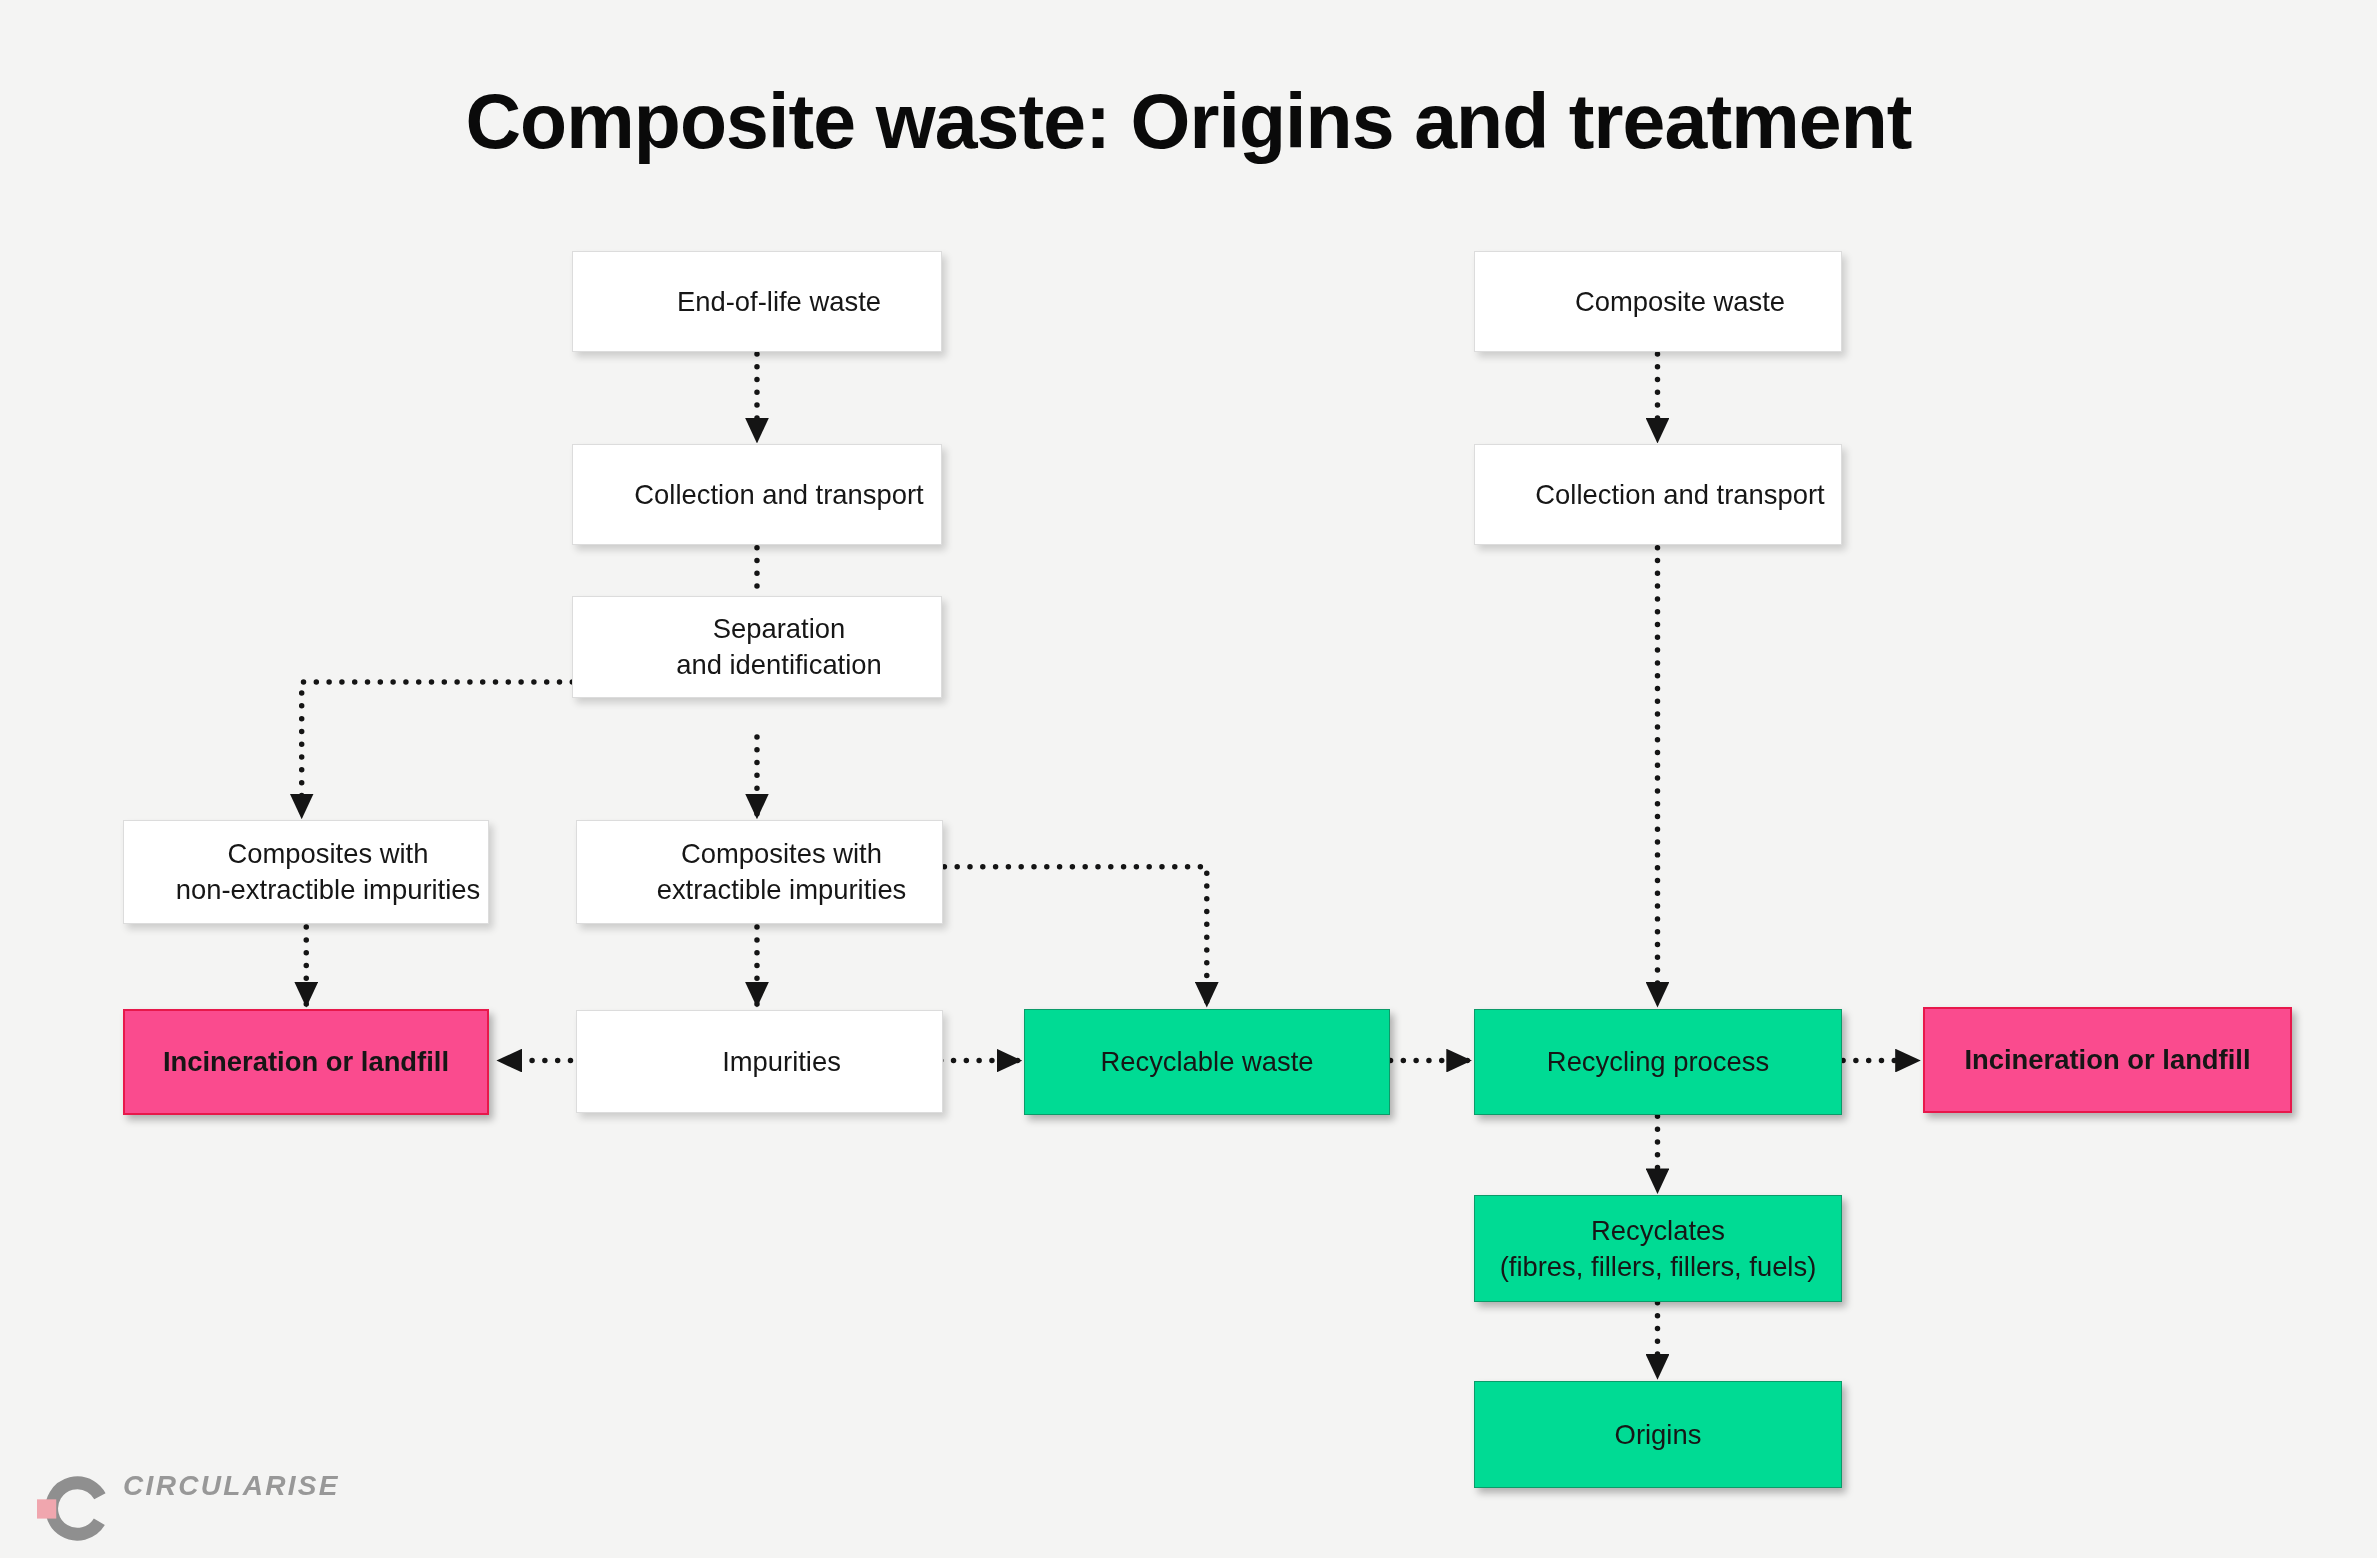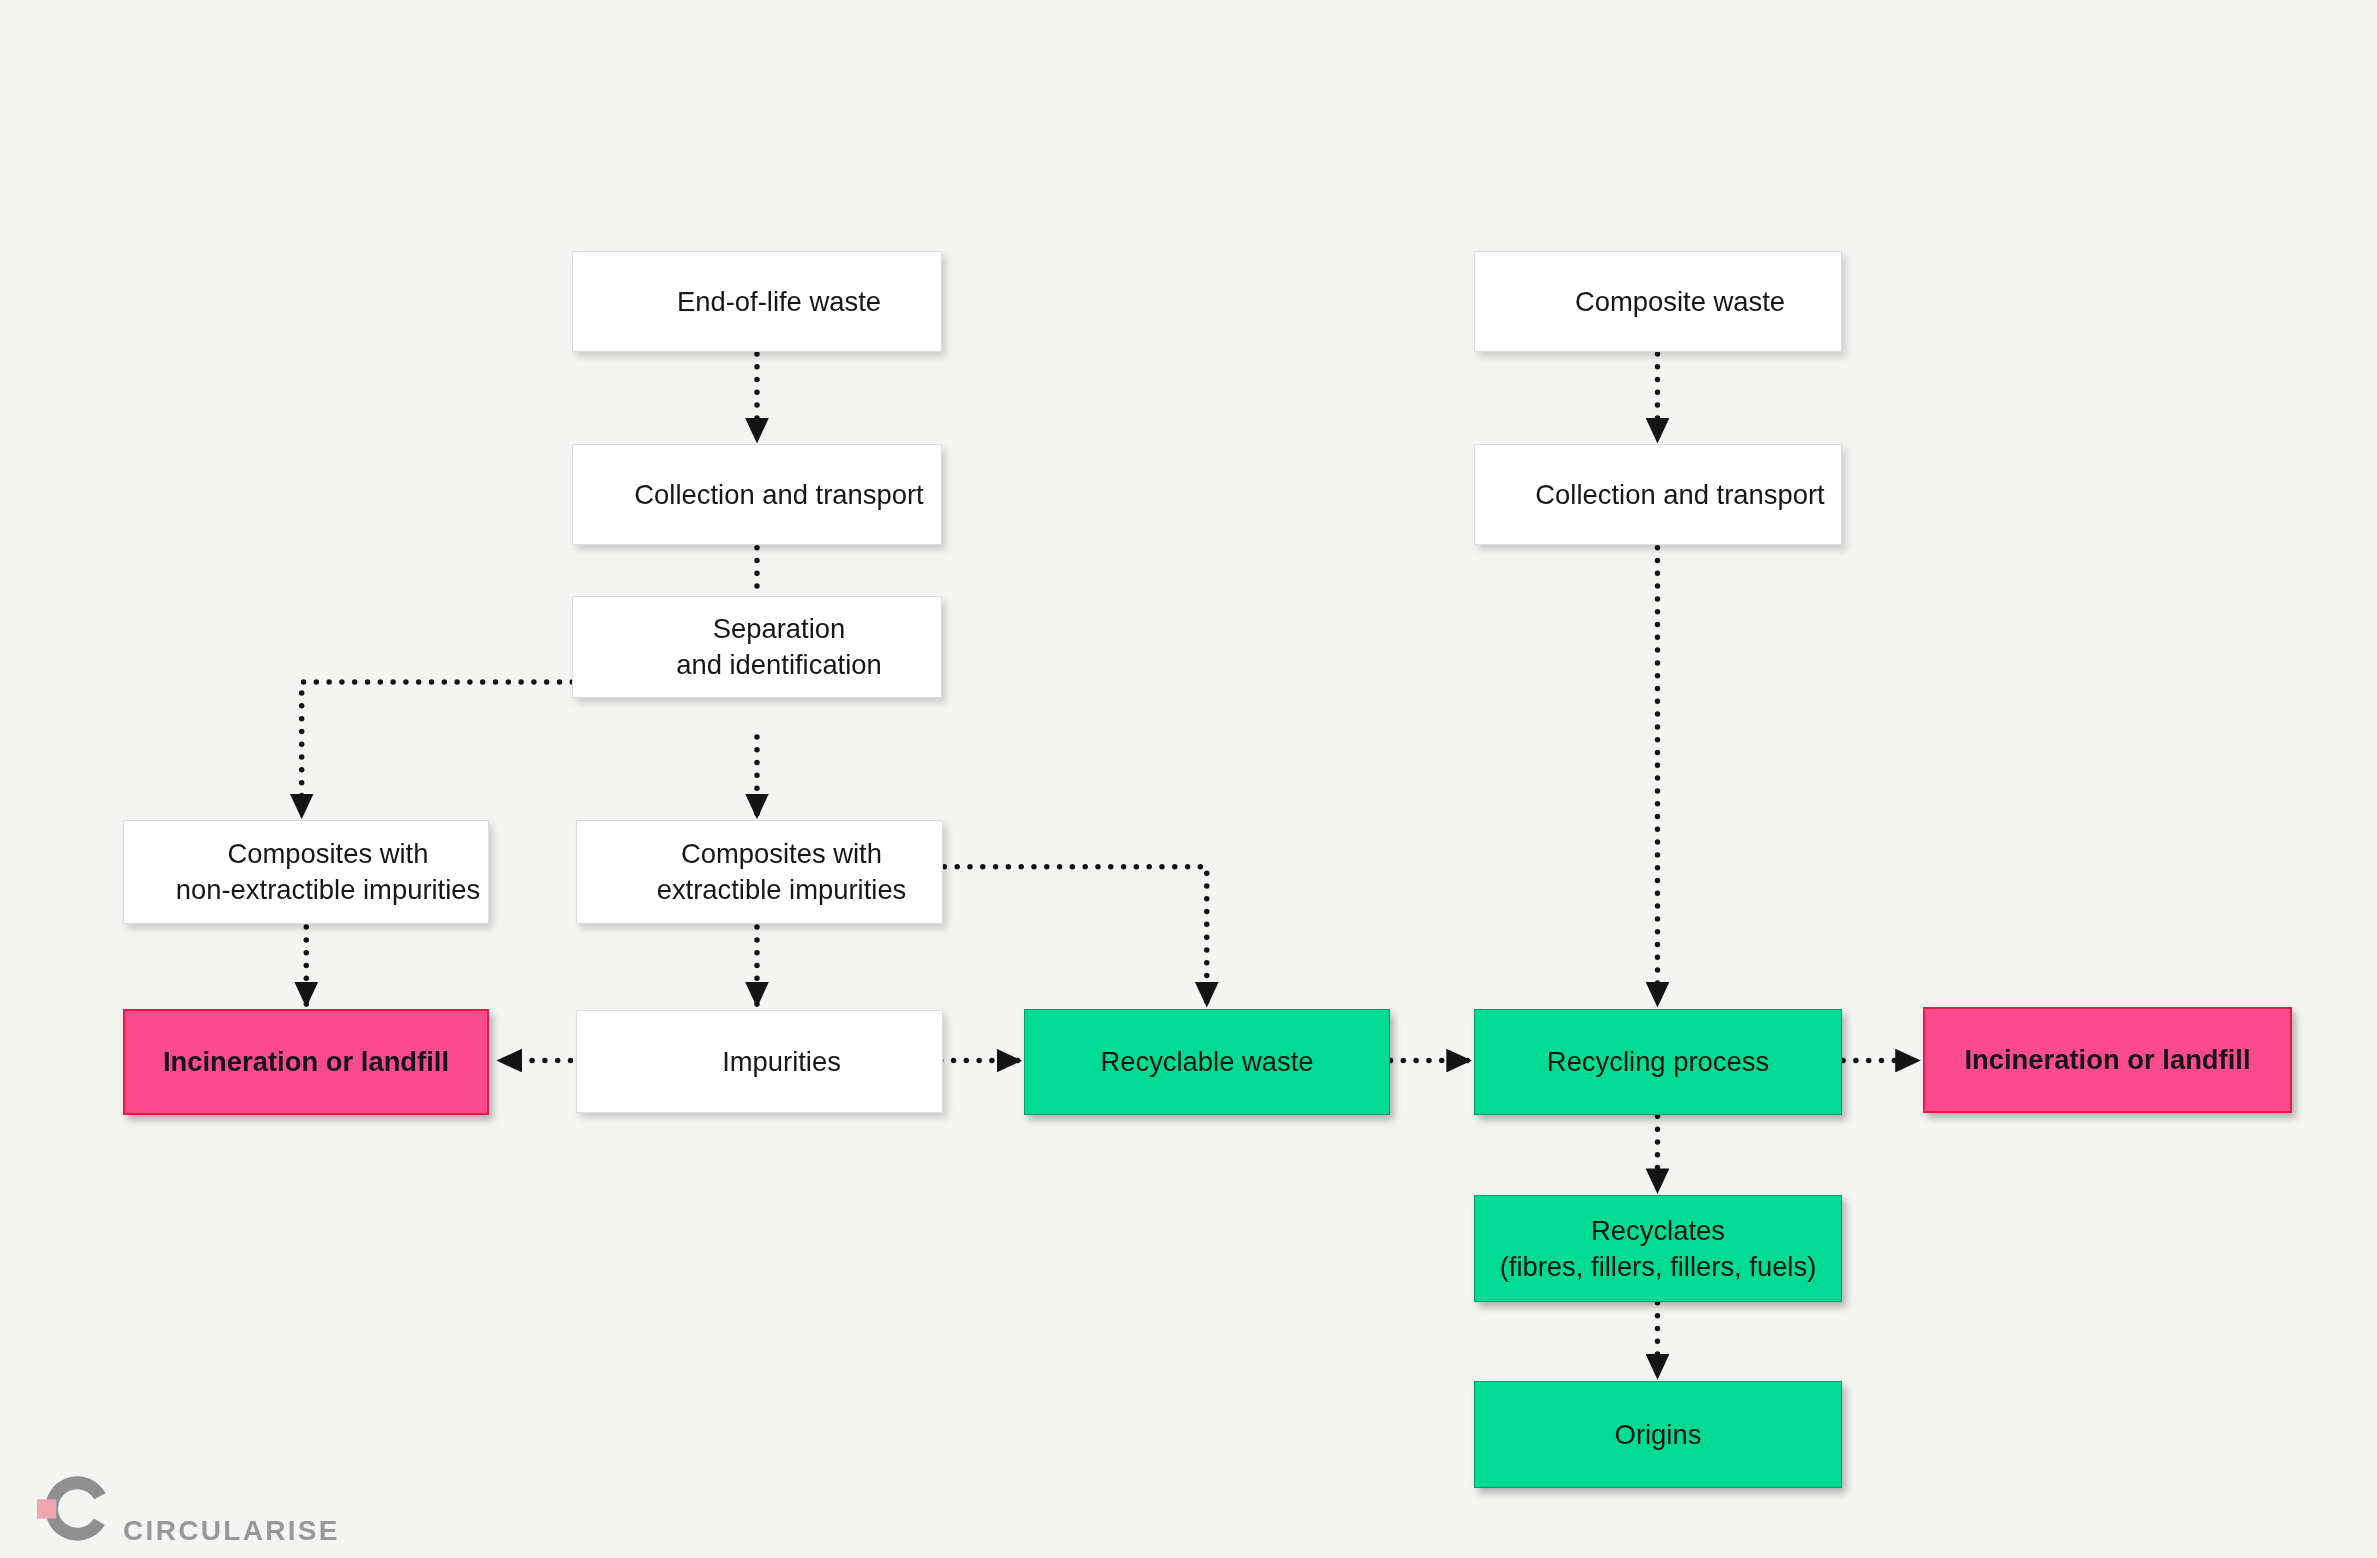--- a/index.html
+++ b/index.html
@@ -28,32 +28,33 @@
   .box.green{
     background:#00db94;border:1.8px solid #0b9b69;
     box-shadow:3.7px 4.6px 7.3px rgba(0,0,0,0.28);
   }
   .box.pink{
     background:#fa4b8e;border:2.7px solid #e7184b;font-weight:700;
     box-shadow:3.7px 4.6px 7.3px rgba(0,0,0,0.28);
   }
   .logo{
     position:absolute;left:37px;top:1470px;height:77px;
-    display:flex;align-items:flex-end;
+    display:flex;align-items:flex-start;font-style:italic;
   }
   .logo-text{
     margin-left:9.1px;
     font-size:28px;font-weight:700;letter-spacing:2.3px;color:#989898;
   }
 </style>
 </head>
 <body>
 
 <div class="canvas">
 
+  <div class="page-title">Composite waste: Origins and treatment</div>
 
   <svg class="arrows" width="2377" height="1558" viewBox="0 0 2600 1704">
     <defs>
       <marker id="ah" viewBox="0 0 28 26" refX="26" refY="13" markerWidth="28" markerHeight="26" markerUnits="userSpaceOnUse" orient="auto">
         <path d="M0,0 L28,13 L0,26 Z" fill="#141414"></path>
       </marker>
     </defs>
     <g fill="none" stroke="#141414" stroke-width="6" stroke-linecap="round" stroke-dasharray="0 14">
       <path d="M828,387 L828,483" marker-end="url(#ah)"></path>
       <path d="M828,599 L828,688" marker-end="url(#ah)"></path>

